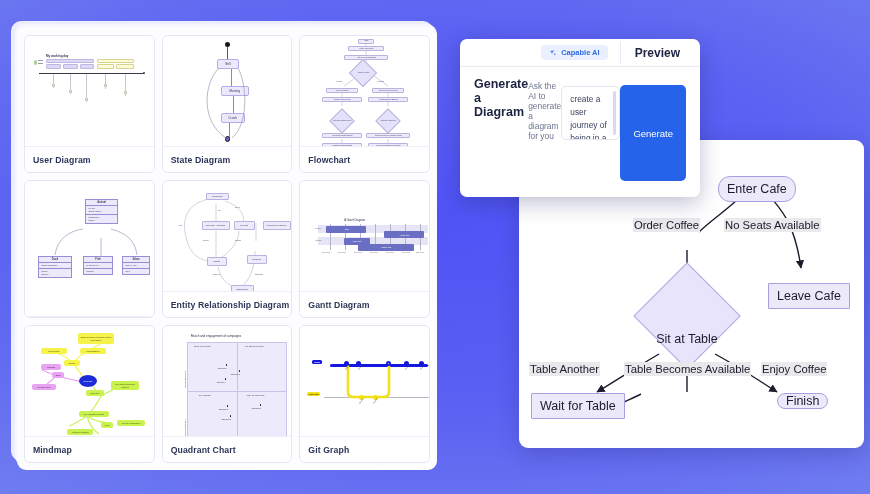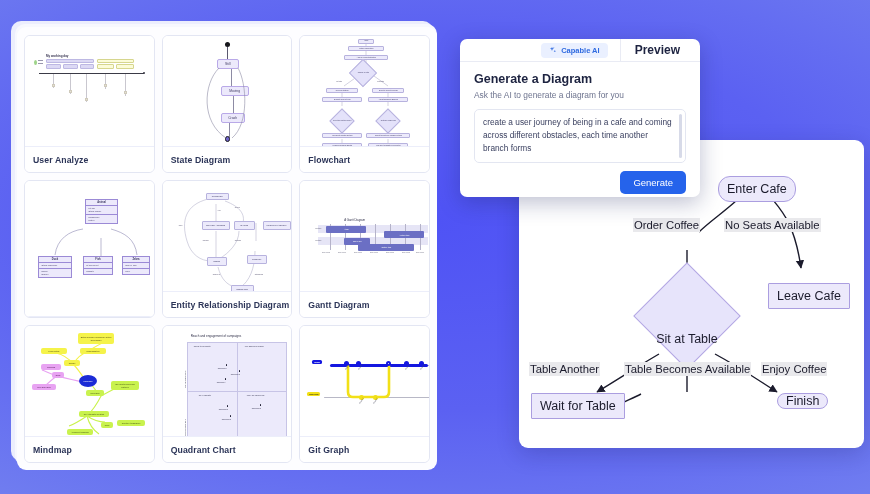--- a/index.html
+++ b/index.html
@@ -158,21 +158,21 @@
     font-size: 7.5px; font-weight: bold;
     border-radius: 4px; padding: 3px 8px;
     margin-right: 12px;
   }
   .sparkle-icon { display: block; width: 8px; height: 8px; }
   .ai-tab-preview {
     font-size: 12px; font-weight: bold; color: #1d2340;
     border-left: 1px solid #e9ebf4;
     padding: 4px 14px 4px 14px; margin-right: 6px;
   }
-  .ai-body { padding: 10px 14px 16px 14px; flex: 1; display: flex; flex-direction: column; }
+  .ai-body { padding: 10px 14px 16px 14px; flex: 1; display: flex; flex-direction: row; }
   .ai-title { font-size: 12.5px; font-weight: bold; color: #1d2340; }
   .ai-sub { font-size: 8.4px; color: #6e748f; margin-top: 4px; }
   .ai-textarea {
     margin-top: 9px; height: 54px;
     border: 1px solid #e3e6f1; border-radius: 5px;
     background: #fff; padding: 6px 10px 6px 8px;
     font-size: 8.3px; line-height: 1.55; color: #3b4160;
     position: relative; overflow: hidden;
   }
   .ai-scroll {
@@ -243,21 +243,21 @@
         <div class="uj-stem" style="left:61px;top:38px;height:28px;"></div>
         <div class="uj-sq" style="left:59.5px;top:62px;"></div>
         <div class="uj-stem" style="left:80px;top:38px;height:15px;"></div>
         <div class="uj-sq" style="left:78.5px;top:48px;"></div>
         <div class="uj-stem" style="left:100px;top:38px;height:22px;"></div>
         <div class="uj-sq" style="left:98.5px;top:55px;"></div>
         <div class="dot" style="left:9px;top:24px;width:3px;height:5px;background:#9fd48a;"></div>
         <div class="dot" style="left:13px;top:24px;width:5px;height:1px;background:#9a98ae;border-radius:0;"></div>
         <div class="dot" style="left:13px;top:27px;width:5px;height:1px;background:#9a98ae;border-radius:0;"></div>
       </div>
-      <div class="thumb-label">User Analyze</div>
+      <div class="thumb-label">User Diagram</div>
     </div>
 
     <div class="thumb-card">
       <div class="thumb-art">
         <div class="sd-start" style="left:62px;top:6px;"></div>
         <div class="ln lnv" style="left:64.2px;top:11px;height:12px;background:#5a5870;"></div>
         <div class="sd-box" style="left:54px;top:23px;width:22px;height:10px;">Still</div>
         <div class="ln lnv" style="left:68px;top:33px;height:17px;background:#8d8ba4;"></div>
         <div class="sd-box" style="left:58px;top:50px;width:28px;height:10px;">Moving</div>
         <div class="ln lnv" style="left:70px;top:60px;height:17px;background:#8d8ba4;"></div>

